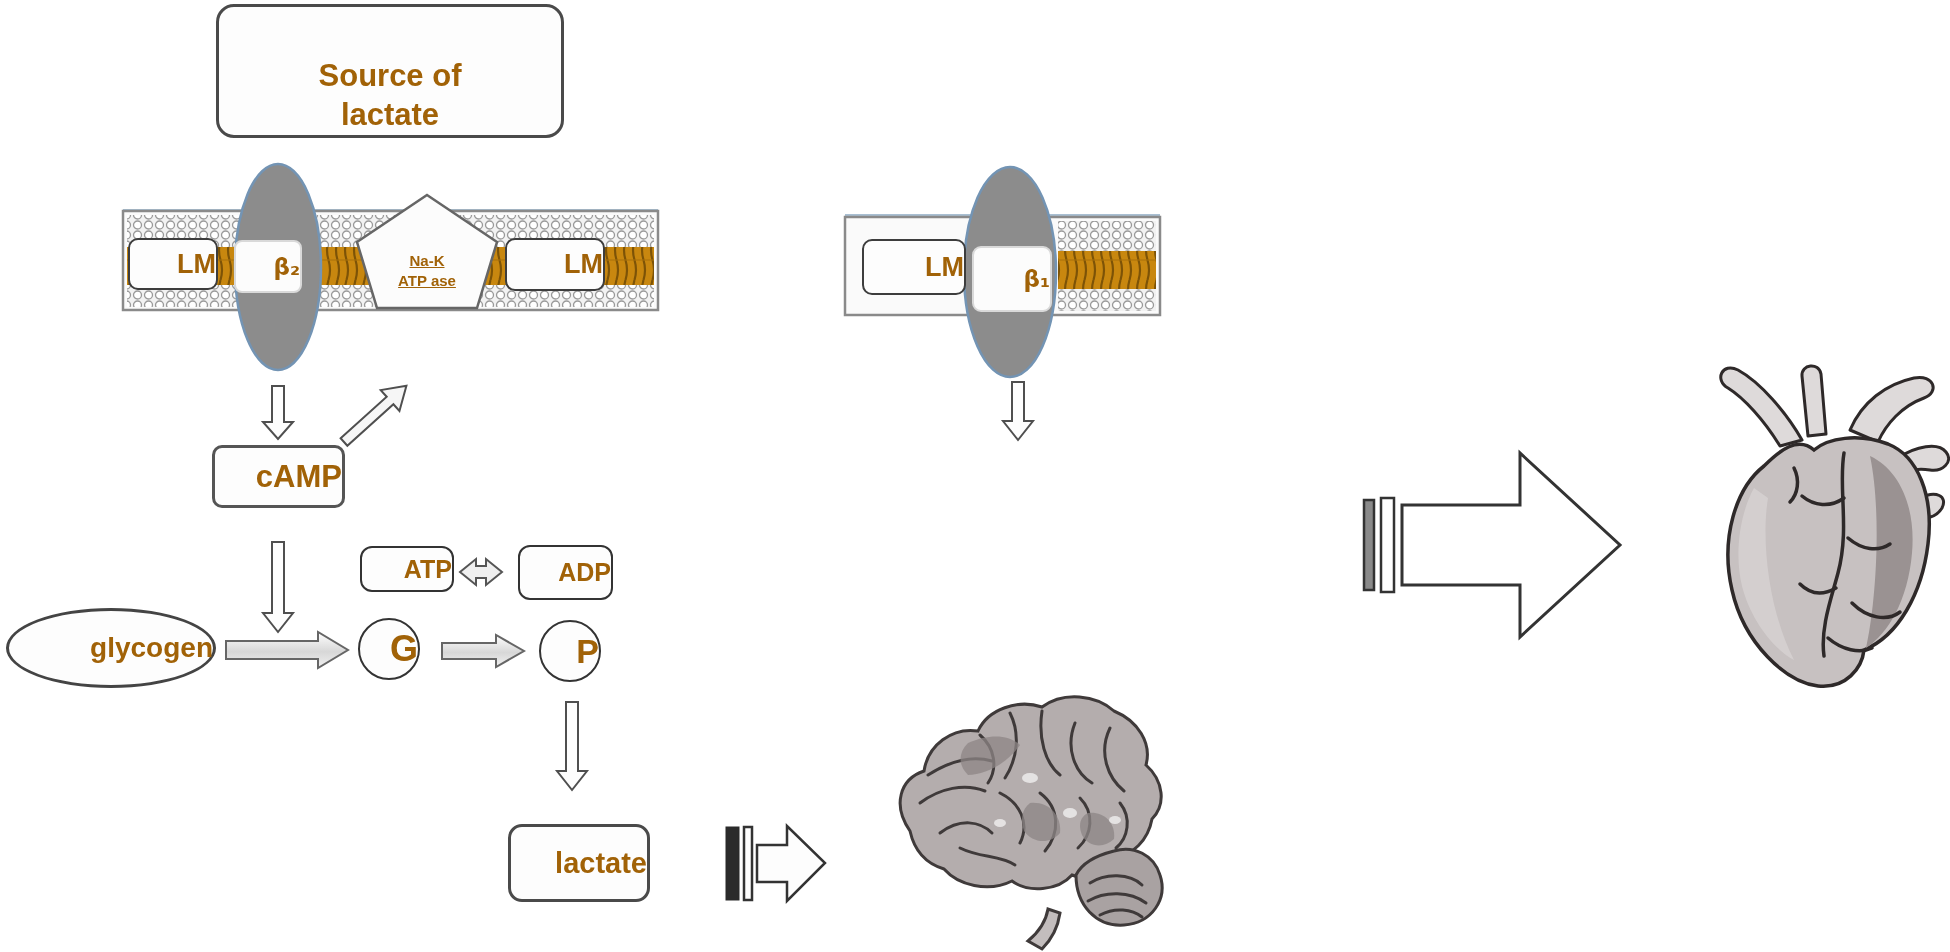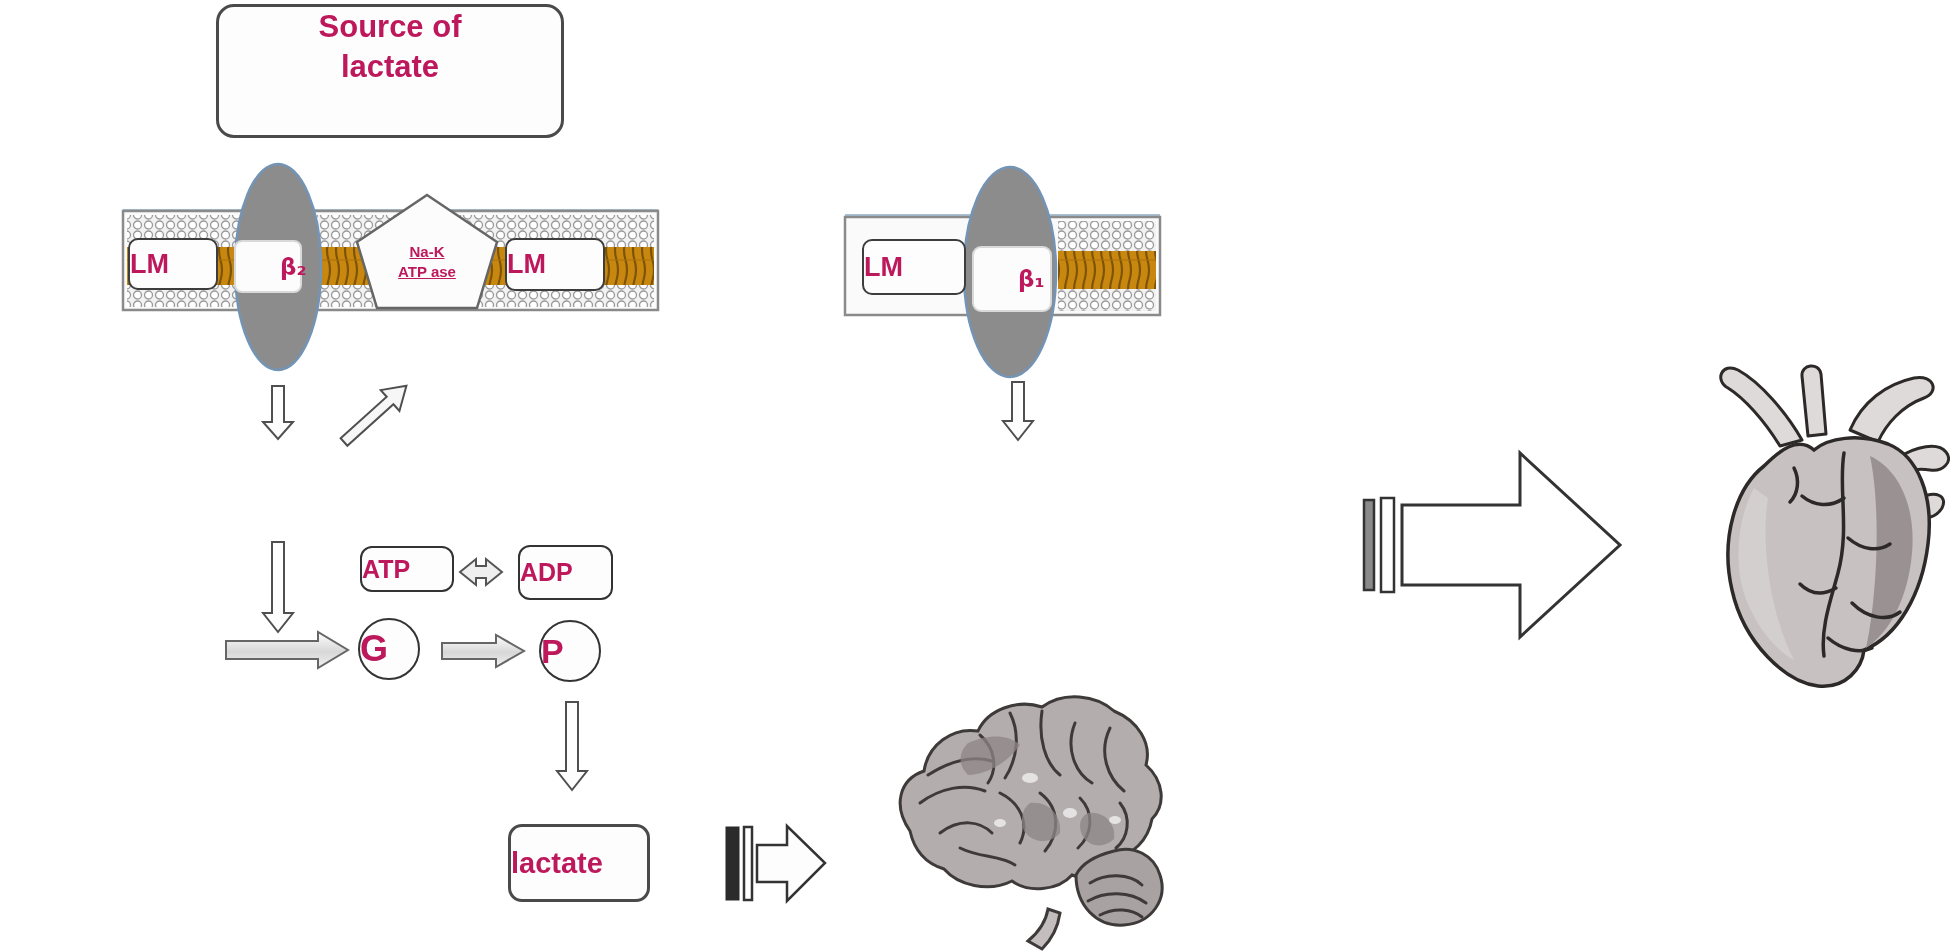--- a/index.html
+++ b/index.html
@@ -2,23 +2,23 @@
 <html><head>
 <meta charset="utf-8">
 <style>
   html,body{margin:0;padding:0;background:#ffffff;}
   #canvas{
     position:relative;width:1950px;height:952px;background:#ffffff;
     font-family:"Liberation Sans","DejaVu Sans",sans-serif;color:#1b1b1b;overflow:hidden;
   }
   #diagram-svg{position:absolute;left:0;top:0;z-index:1;}
   .node{
-    position:absolute;z-index:3;display:flex;align-items:center;justify-content:flex-start;
+    position:absolute;z-index:3;display:flex;align-items:center;justify-content:flex-end;
     background:#fdfdfd;border:3px solid #4a4a4a;box-sizing:border-box;
-    font-weight:bold;text-align:center;color:#be185d;
+    font-weight:bold;text-align:center;color:#a16207;
   }
   .stack{flex-direction:column;}
   .stack span{display:block;white-space:nowrap;}
   .circ{border-radius:50%;}
   .plain{background:transparent;border:none;}
   .greek{font-family:"DejaVu Sans",sans-serif;padding-left:44px;}
   
   .source-box{left:216px;top:4px;width:348px;height:134px;border-radius:18px;font-size:31px;line-height:1.28;}
   .lm1{left:128px;top:238px;width:90px;height:52px;border-radius:10px;font-size:27px;border-width:2.5px;border-color:#3d3d3d;}
   .lm2{left:505px;top:238px;width:100px;height:53px;border-radius:10px;font-size:27px;border-width:2.5px;border-color:#3d3d3d;}
@@ -183,27 +183,33 @@
     <span>LM</span>
   </div>
 
   <div class="node lm3">
     <span>LM</span>
   </div>
   <div class="node greek beta1-label">
     <span>β₁</span>
   </div>
 
+  <div class="node camp-box">
+    <span>cAMP</span>
+  </div>
   <div class="node atp-box">
     <span>ATP</span>
   </div>
   <div class="node adp-box">
     <span>ADP</span>
   </div>
 
+  <div class="node glycogen-ellipse">
+    <span>glycogen</span>
+  </div>
   <div class="node circ g-circle">
     <span>G</span>
   </div>
   <div class="node circ p-circle">
     <span>P</span>
   </div>
 
   <div class="node lactate-box">
     <span>lactate</span>
   </div>

